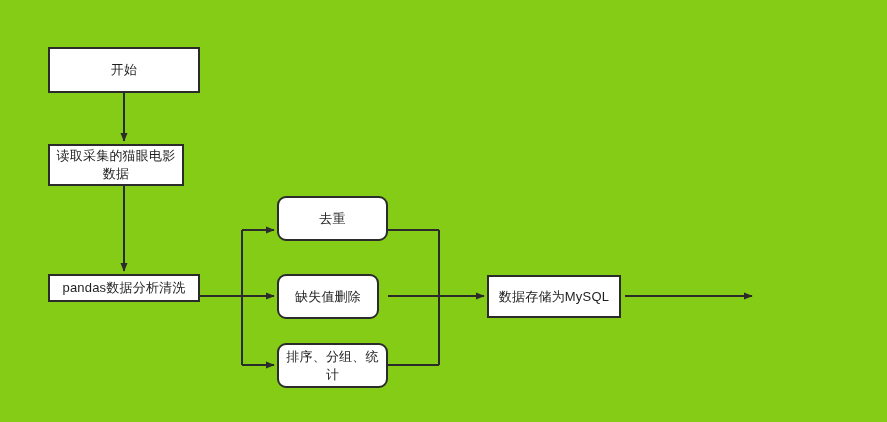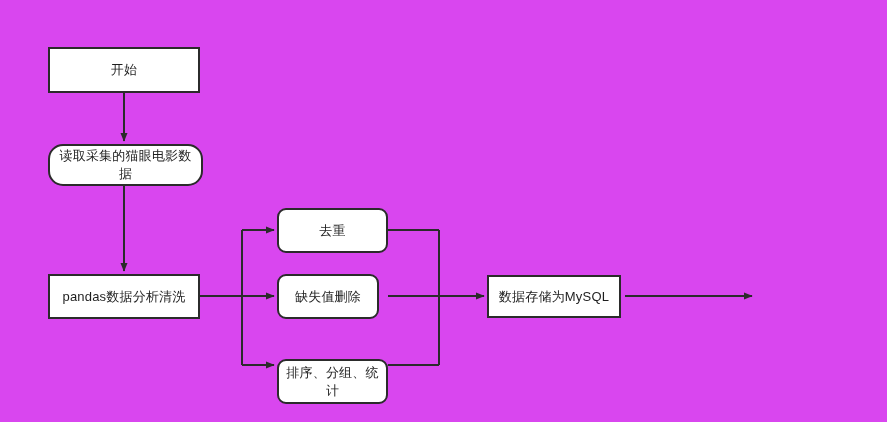--- a/index.html
+++ b/index.html
@@ -10,21 +10,21 @@
   body {
     width: 887px;
     height: 422px;
     font-family: "Liberation Sans", "DejaVu Sans", sans-serif;
     overflow: hidden;
   }
   #flowchart-canvas {
     position: relative;
     width: 887px;
     height: 422px;
-    background: #d946ef;
+    background: #84cc16;
   }
   #flowchart-svg {
     position: absolute;
     top: 0;
     left: 0;
     width: 887px;
     height: 422px;
   }
   .node {
     position: absolute;
@@ -43,25 +43,25 @@
   }
   .node.rounded {
     border-radius: 9px;
   }
   .node-label {
     display: block;
     width: 100%;
   }
   
   #node-start       { left: 48px;  top: 47px;  width: 152px; height: 46px; }
-  #node-read-data   { left: 48px;  top: 144px; width: 155px; height: 42px; border-radius: 15px; }
-  #node-pandas      { left: 48px;  top: 274px; width: 152px; height: 45px; }
-  #node-dedup       { left: 277px; top: 208px; width: 111px; height: 45px; }
+  #node-read-data   { left: 48px;  top: 144px; width: 136px; height: 42px; }
+  #node-pandas      { left: 48px;  top: 274px; width: 152px; height: 28px; }
+  #node-dedup       { left: 277px; top: 196px; width: 111px; height: 45px; }
   #node-dropna      { left: 277px; top: 274px; width: 102px; height: 45px; }
-  #node-sort-group  { left: 277px; top: 343px; width: 111px; height: 45px; margin-top: 16px; }
+  #node-sort-group  { left: 277px; top: 343px; width: 111px; height: 45px; }
   #node-mysql       { left: 487px; top: 275px; width: 134px; height: 43px; }
   #node-end         { left: 755px; top: 271px; width: 103px; height: 51px; }
 </style>
 </head>
 <body>
 
 <div id="flowchart-canvas">
 
   <svg id="flowchart-svg" viewBox="0 0 887 422">
     <defs>

